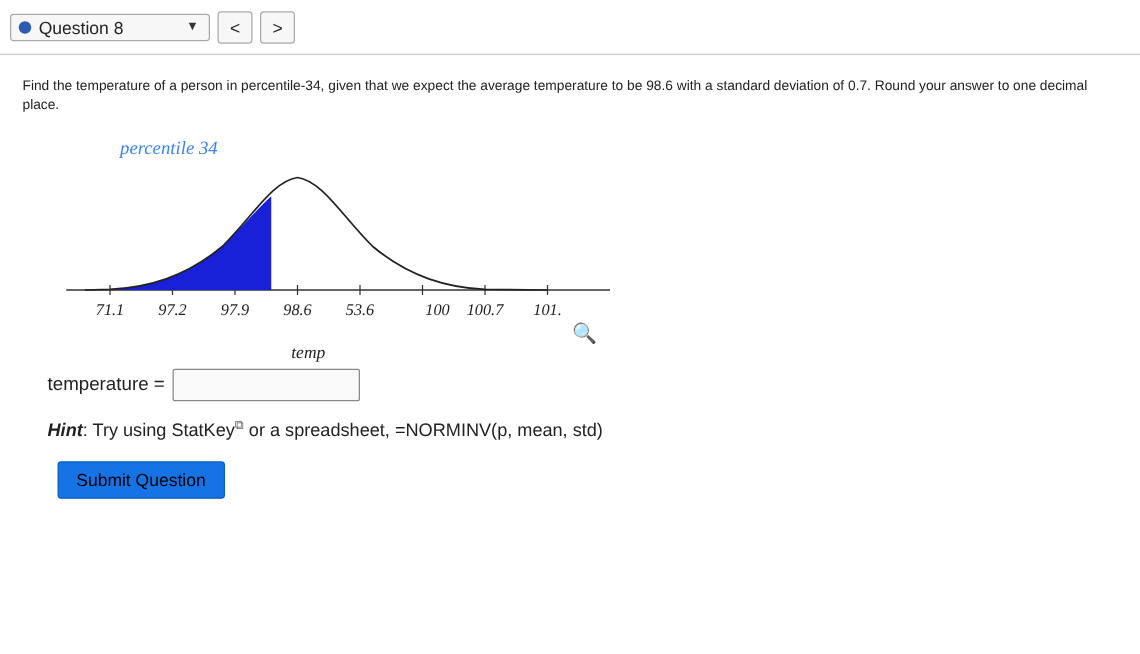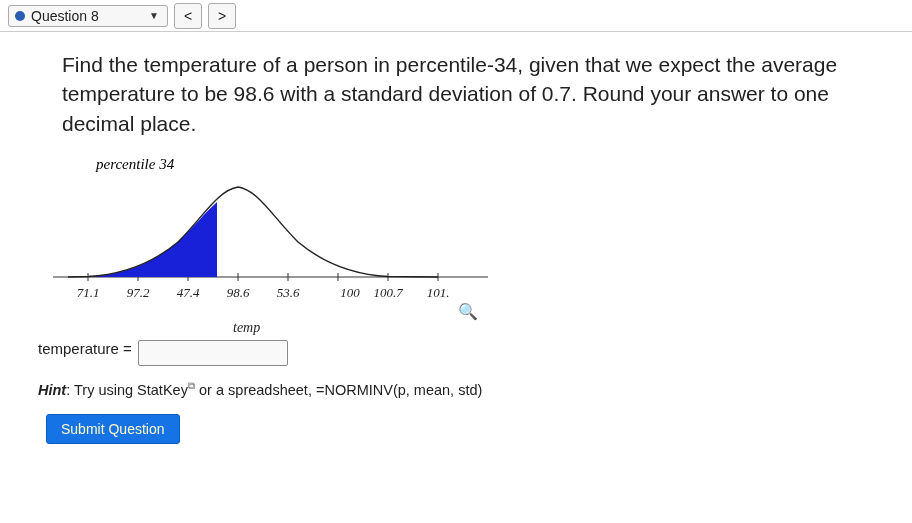--- a/index.html
+++ b/index.html
@@ -10,21 +10,21 @@
     height: 523px;
     overflow: hidden;
     color: #222;
   }
   .top-bar {
     display: flex;
     align-items: center;
     padding: 4px 8px;
     border-bottom: 1px solid #ccc;
     gap: 6px;
-    height: 32px;
+    height: 44px;
   }
   .question-selector {
     display: flex;
     align-items: center;
     border: 1px solid #aaa;
     border-radius: 3px;
     padding: 2px 8px 2px 6px;
     gap: 6px;
     background: #f7f7f7;
     font-size: 14px;
@@ -42,66 +42,66 @@
   .nav-btn {
     width: 28px; height: 26px;
     border: 1px solid #aaa;
     background: #f7f7f7;
     border-radius: 3px;
     font-size: 14px;
     display: flex; align-items: center; justify-content: center;
     cursor: pointer;
   }
   .content { padding: 18px 18px 10px 18px; }
-  .prompt { font-size: 21px; line-height: 1.4; margin-bottom: 14px; margin-left: 44px; }
+  .prompt { font-size: 11px; line-height: 1.4; margin-bottom: 14px; }
 
   .chart-wrap { position: relative; width: 470px; height: 170px; margin-left: 20px; }
   .percentile-label {
     position: absolute; top: 4px; left: 58px;
     font-style: italic; font-family: Georgia, 'Times New Roman', serif;
-    font-size: 15px; color: #000000;
+    font-size: 15px; color: #3b82f6;
   }
   svg.curve { position: absolute; top: 20px; left: 0; }
   .axis-ticks {
     position: absolute; top: 133px; left: 0; width: 100%;
     display: flex; font-size: 13px;
     font-family: Georgia, 'Times New Roman', serif; font-style: italic;
   }
   .axis-ticks span { position: absolute; transform: translateX(-50%); }
   .xlabel {
     position: absolute; top: 168px; left: 195px;
     font-style: italic; font-family: Georgia, 'Times New Roman', serif;
     font-size: 14px;
   }
   .mag {
     position: absolute; top: 150px; left: 420px;
     color: #666; font-size: 16px;
   }
 
-  .answer-row { margin: 18px 0 14px 20px; font-size: 15px; display:flex; align-items:flex-start; gap:6px;}
+  .answer-row { margin: 18px 0 14px 20px; font-size: 15px; display:flex; align-items:center; gap:6px;}
   .answer-row input {
     width: 150px; height: 26px;
     border: 1px solid #888; border-radius: 2px;
     padding: 2px 6px; font-size: 14px;
     background: #f9f9f9;
   }
   .hint { margin: 0 0 16px 20px; font-size: 14.5px; }
   .hint i { font-style: italic; font-weight: bold; }
   .hint .ext-icon { font-size: 10px; vertical-align: super; color: #666; }
   .help-row { margin: 0 0 16px 20px; font-size: 14.5px; display:flex; align-items:center; gap:8px;}
   .video-link { color: #1a5ab5; cursor: pointer; display:flex; align-items:center; gap:4px;}
   .video-icon {
     display:inline-flex; align-items:center; justify-content:center;
     width:16px; height:12px; border:1px solid #555; border-radius:2px;
     font-size:8px; color:#333;
   }
   .submit-btn {
     margin-left: 28px;
     background: #1673e6;
-    color: #fef9c3;
+    color: #000000;
     border: 1px solid #0d5bbf;
     border-radius: 3px;
     padding: 6px 14px;
     font-size: 14px;
     cursor: pointer;
   }
 </style>
 </head>
 <body>
 
@@ -155,21 +155,21 @@
         C 80 103, 110 95, 140 70
         C 165 45, 180 18, 200 15
         C 220 18, 235 45, 260 70
         C 290 95, 320 103, 350 104.5
         L 400 105" fill="none" stroke="#222" stroke-width="1.4"></path>
     </svg>
 
     <div class="axis-ticks">
       <span style="left:50px">71.1</span>
       <span style="left:100px">97.2</span>
-      <span style="left:150px">47.4</span>
+      <span style="left:150px">97.9</span>
       <span style="left:200px">98.6</span>
       <span style="left:250px">53.6</span>
       <span style="left:312px">100</span>
       <span style="left:350px">100.7</span>
       <span style="left:400px">101.</span>
     </div>
     <div class="xlabel">temp</div>
     <div class="mag">🔍</div>
   </div>
 

